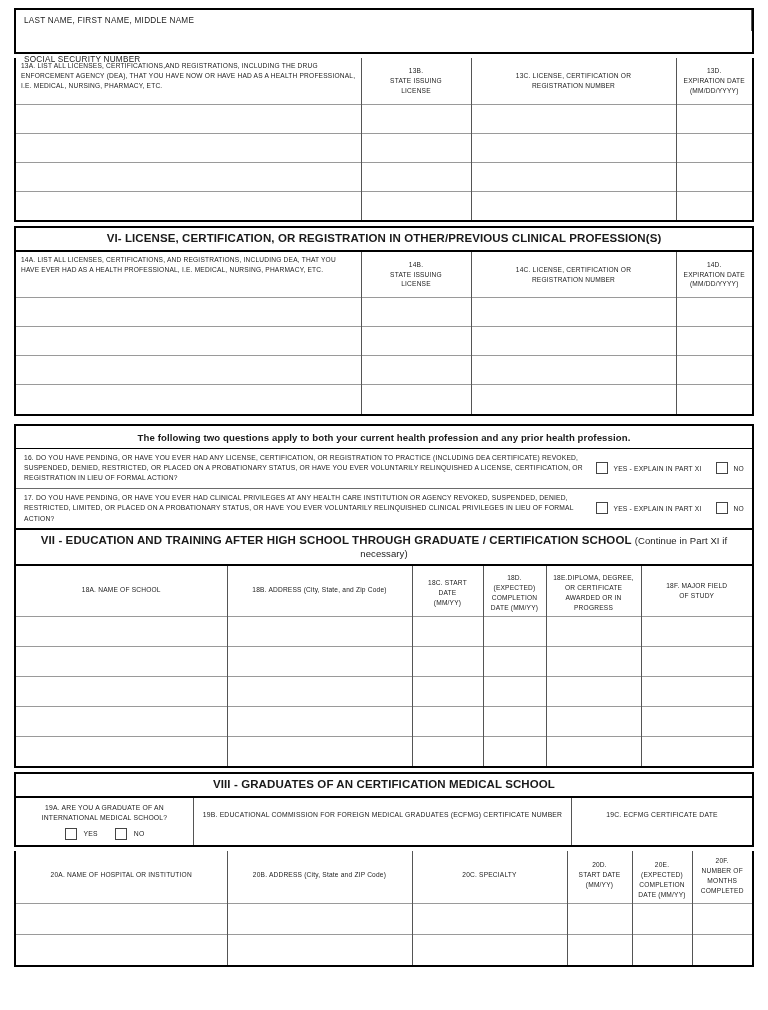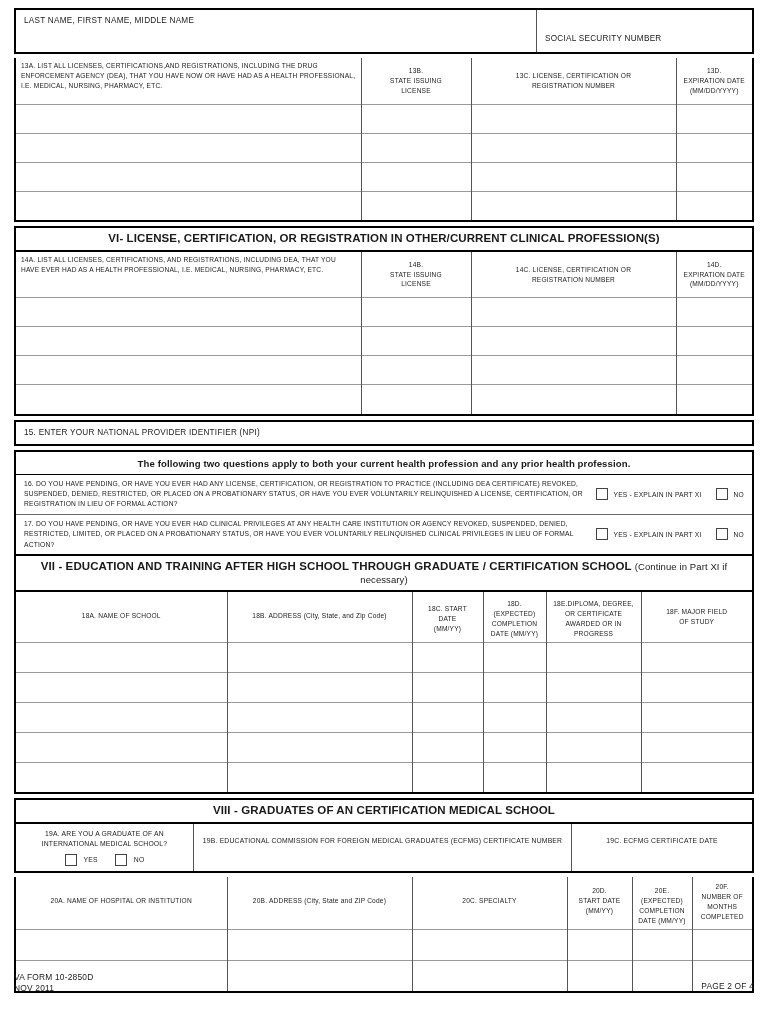--- a/index.html
+++ b/index.html
@@ -81,20 +81,21 @@
     text-align: left;
   }
   .data-row .tcell {
     border-top: 1px solid #9a9a9a;
   }
 
   
   .ident {
     display: flex;
     height: 42px;
+    flex-direction: column;
   }
   .ident .left {
     flex: 1 1 auto;
     border-right: 1px solid #555;
     padding: 6px 8px;
     font-size: 8.2px;
     letter-spacing: .25px;
     box-sizing: border-box;
   }
   .ident .right {
@@ -247,21 +248,21 @@
           <div class="tcell" style="height:29px;"></div>
           <div class="tcell"></div>
           <div class="tcell"></div>
           <div class="tcell"></div>
         </div>
       </div>
     </div>
 
     <div class="gap"></div>
 
-    <div class="hdr-bar">VI- LICENSE, CERTIFICATION, OR REGISTRATION IN OTHER/CURRENT CLINICAL PROFESSION(S)</div>
+    <div class="hdr-bar">VI- LICENSE, CERTIFICATION, OR REGISTRATION IN OTHER/PREVIOUS CLINICAL PROFESSION(S)</div>
 
     <div class="box" style="border-top:none;">
       <div class="tbl">
         <div class="trow">
           <div class="tcell col-head left" style="width:345px;height:46px;">14A. LIST ALL LICENSES, CERTIFICATIONS, AND REGISTRATIONS, INCLUDING DEA, THAT YOU HAVE EVER HAD AS A HEALTH PROFESSIONAL, I.E. MEDICAL, NURSING, PHARMACY, ETC.</div>
           <div class="tcell col-head" style="width:110px;padding-top:8px;">14B.<br>STATE ISSUING<br>LICENSE</div>
           <div class="tcell col-head" style="width:205px;padding-top:13px;">14C. LICENSE, CERTIFICATION OR<br>REGISTRATION NUMBER</div>
           <div class="tcell col-head" style="padding-top:8px;">14D.<br>EXPIRATION DATE<br>(MM/DD/YYYY)</div>
         </div>
         <div class="trow data-row">
@@ -286,23 +287,20 @@
           <div class="tcell" style="height:29px;"></div>
           <div class="tcell"></div>
           <div class="tcell"></div>
           <div class="tcell"></div>
         </div>
       </div>
     </div>
 
     <div class="gap"></div>
 
-    <div class="box">
-      <div class="npi">15. ENTER YOUR NATIONAL PROVIDER IDENTIFIER (NPI)</div>
-    </div>
 
     <div class="gap"></div>
 
     <div class="box">
       <div class="two-q">The following two questions apply to both your current health profession and any prior health profession.</div>
 
       <div class="qrow firstq">
         <div class="qtext">16.  DO YOU HAVE PENDING, OR HAVE YOU EVER HAD ANY LICENSE, CERTIFICATION, OR REGISTRATION TO PRACTICE (INCLUDING DEA CERTIFICATE) REVOKED, SUSPENDED, DENIED, RESTRICTED, OR PLACED ON A PROBATIONARY STATUS, OR HAVE YOU EVER VOLUNTARILY RELINQUISHED A LICENSE, CERTIFICATION, OR REGISTRATION IN LIEU OF FORMAL ACTION?</div>
         <div class="qopts">
           <span class="cb"></span>
@@ -433,20 +431,13 @@
           <div class="tcell"></div>
           <div class="tcell"></div>
           <div class="tcell"></div>
         </div>
 
       </div>
     </div>
 
   </div>
 
-  <div class="footer">
-    <div>
-      <div>VA FORM 10-2850D</div>
-      <div>NOV 2011</div>
-    </div>
-    <div class="rt">PAGE 2 OF 4</div>
-  </div>
 </div>
 
 </body></html>

